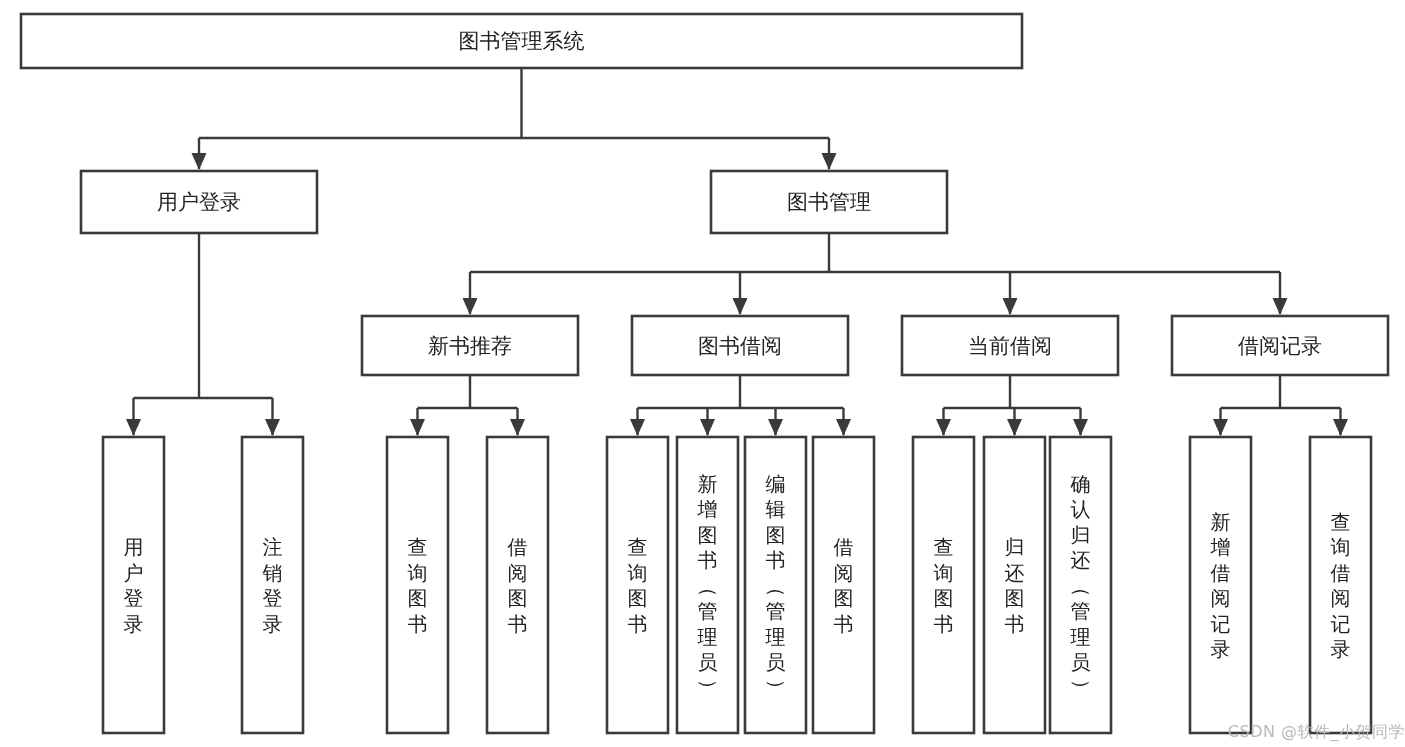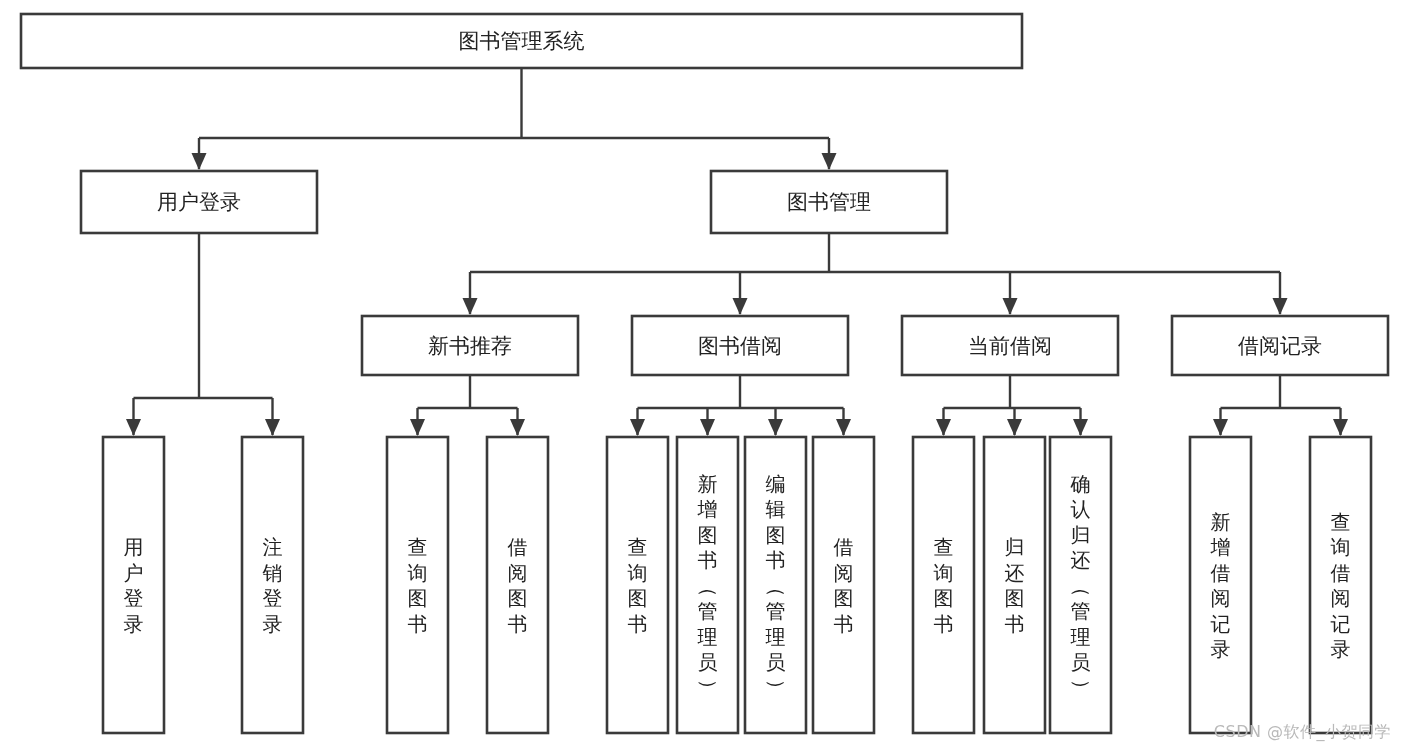--- a/index.html
+++ b/index.html
@@ -43,21 +43,21 @@
     font-family: "DejaVu Sans", "Liberation Sans", sans-serif;
     font-size: 21px;
     text-anchor: middle;
     dominant-baseline: middle;
   }
   .node-label.vertical {
     font-size: 20px;
   }
   .watermark {
     position: absolute;
-    right: 14px;
+    right: 0;
     bottom: 4px;
     font-family: "DejaVu Sans", "Liberation Sans", sans-serif;
     font-size: 16px;
     color: #b9b9b9;
     white-space: nowrap;
     letter-spacing: 0.5px;
   }
 </style>
 </head>
 <body>

